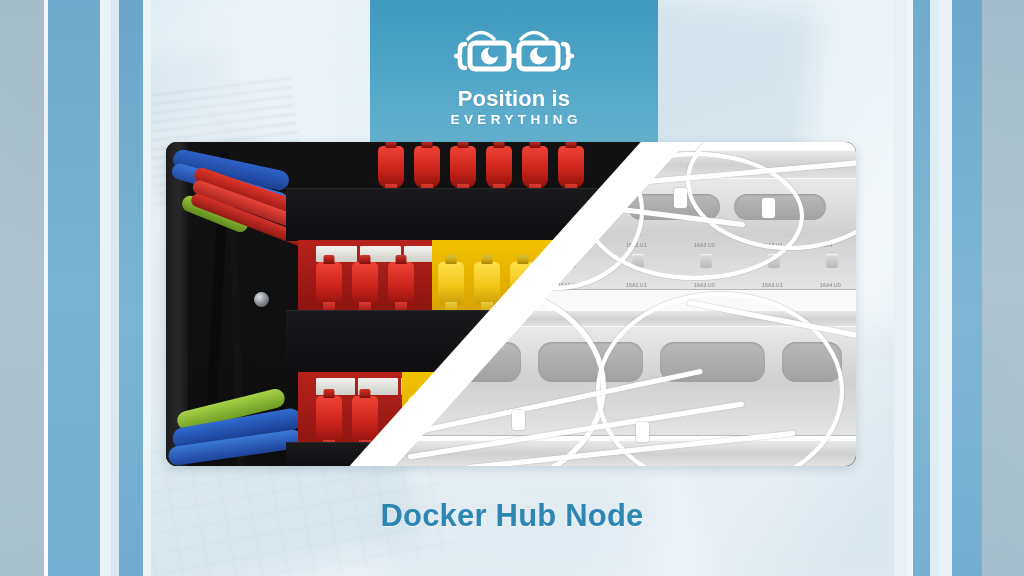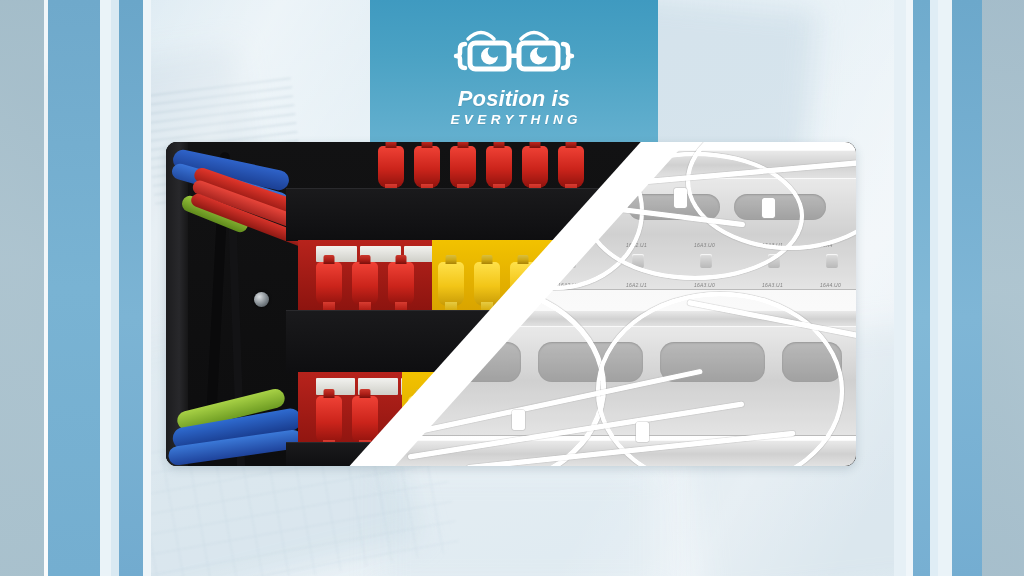--- a/index.html
+++ b/index.html
@@ -7,21 +7,20 @@
     width: 1024px; height: 576px;
     overflow: hidden;
     font-family: "Liberation Sans", sans-serif;
   }
 
   #stage {
     position: relative;
     width: 1024px; height: 576px;
     background: #eaf1f6;
     overflow: hidden;
-    font-style: italic;
   }
 
   
   .bg-base {
     position: absolute; inset: 0;
     background: linear-gradient(160deg, #dceaf2 0%, #e9f2f7 30%, #eef4f8 60%, #e4eef4 100%);
   }
   
   .bg-blob {
     position: absolute;
@@ -498,14 +497,15 @@
       <div class="tie" style="left:508px; top:46px;"></div>
       <div class="tie" style="left:596px; top:56px;"></div>
       <div class="tie" style="left:236px; top:68px;"></div>
       <div class="tie" style="left:346px; top:268px;"></div>
       <div class="tie" style="left:470px; top:280px;"></div>
     </div>
 
     <div class="diag"></div>
   </div>
 
+  <div class="title">Docker Hub Node</div>
 
 </div>
 
 </body></html>

